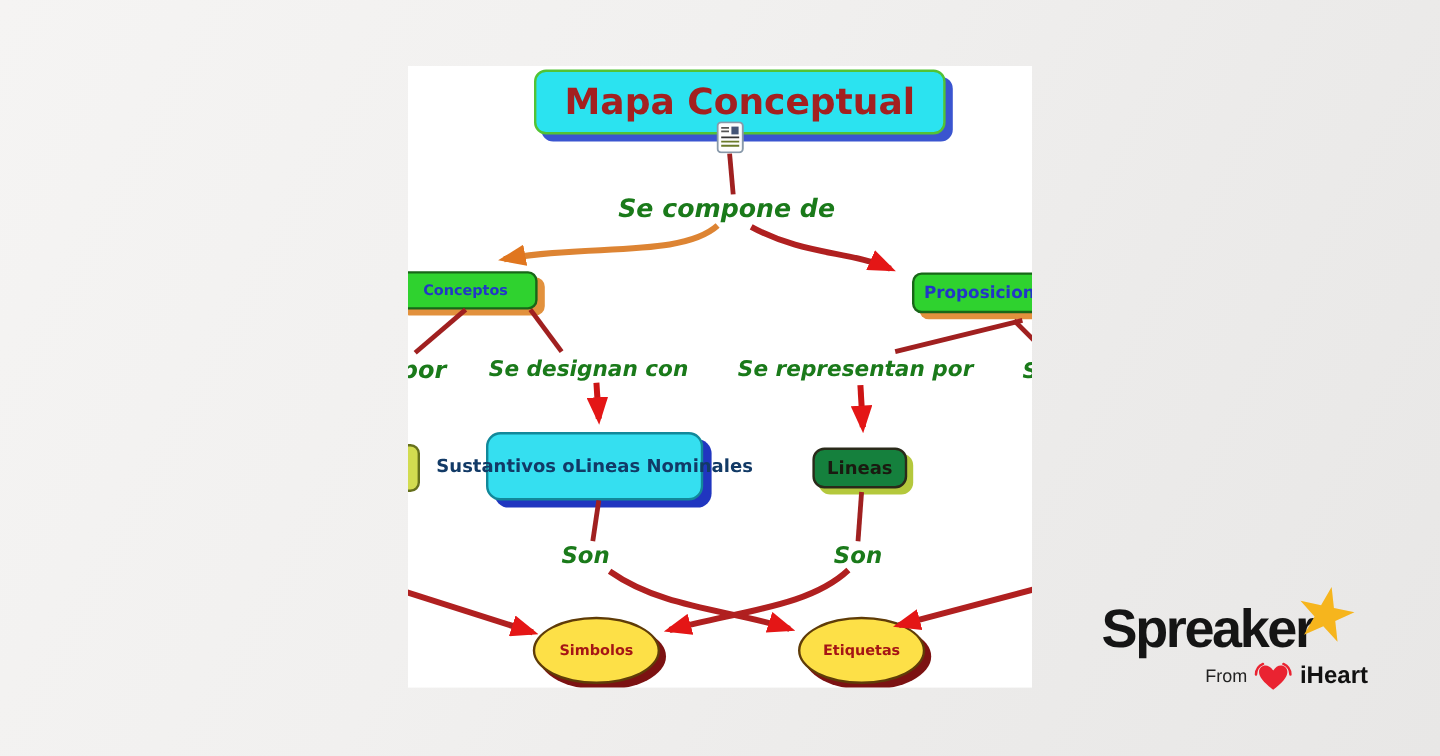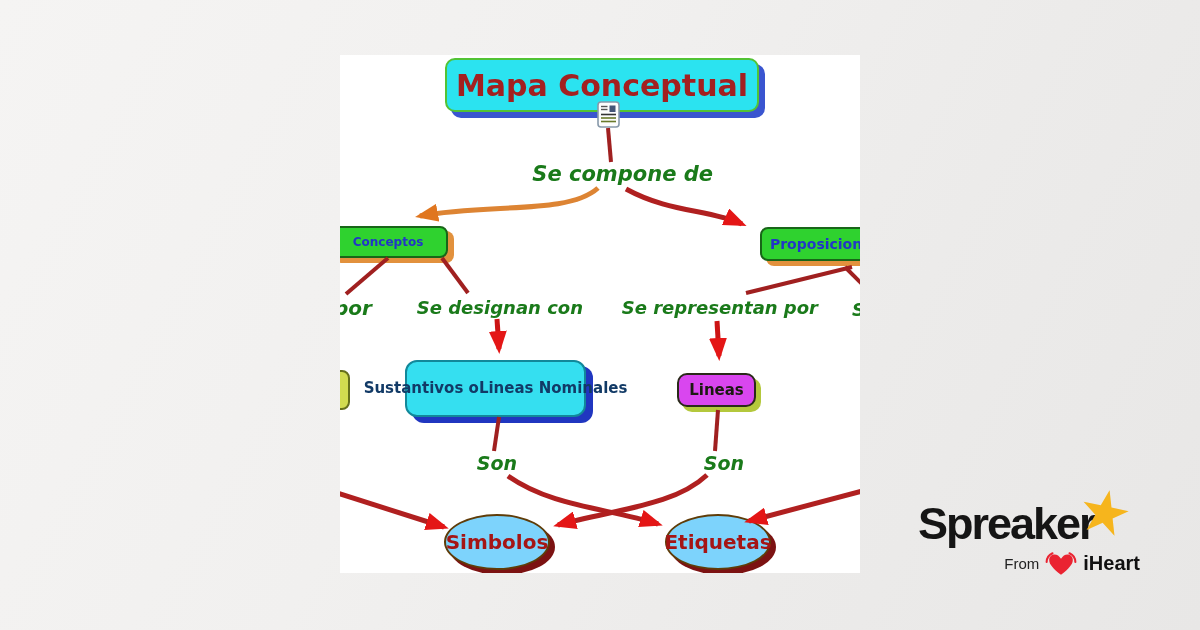--- a/index.html
+++ b/index.html
@@ -14,32 +14,32 @@
   
   .panel {
     position:absolute; left:340px; top:55px; width:520px; height:518px;
     background:#ffffff; overflow:hidden;
   }
 
   .connector-svg { position:absolute; left:0; top:0; width:520px; height:518px; pointer-events:none; z-index:5; }
 
   
   .title-box {
-    position:absolute; left:105px; top:3px; width:314px; height:54px;
+    position:absolute; left:105px; top:3px; width:343px; height:54px;
     background:#2be3f0; border:2px solid #52c335; border-radius:10px;
     box-shadow:6px 6px 0 #3a55d0;
     display:flex; align-items:center; justify-content:center;
     color:#a32020; font-weight:bold; font-size:30px; white-space:nowrap; z-index:2;
   }
   .doc-icon { position:absolute; left:257px; top:46px; width:23px; height:27px; z-index:6; }
 
   
   .rel {
     position:absolute; color:#1a7a1a; font-weight:bold; font-style:italic;
-    text-align:right; white-space:nowrap; z-index:3;
+    text-align:center; white-space:nowrap; z-index:3;
   }
   .rel-compone   { left:158px; top:107px; width:215px; font-size:21px; }
   .rel-por       { left:-6px;  top:241px; font-size:20px; }
   .rel-designan  { left:58px;  top:242px; width:185px; font-size:18px; }
   .rel-representan{ left:268px; top:242px; width:210px; font-size:18px; }
   .rel-right-frag{ left:512px; top:244px; font-size:18px; }
   .rel-son-left  { left:119px; top:397px; width:58px; font-size:19px; }
   .rel-son-right { left:346px; top:397px; width:58px; font-size:19px; }
 
   
@@ -54,31 +54,31 @@
   .node-conceptos     { left:-12px; top:171px; width:120px; height:32px; font-size:12px; }
   .node-proposiciones { left:420px; top:172px; width:130px; height:34px; font-size:14px; }
   .node-sustantivos {
     left:65px; top:305px; width:181px; height:57px;
     background:#35dff0; border:2px solid #12889a; border-radius:12px;
     box-shadow:7px 6px 0 #2036c0; color:#123a66; font-size:15px;
     flex-direction:row; line-height:1.35;text-align:center;
   }
   .node-lineas {
     left:337px; top:318px; width:79px; height:34px;
-    background:#d946ef; border:2px solid #2a2a1a; border-radius:10px;
+    background:#15803d; border:2px solid #2a2a1a; border-radius:10px;
     box-shadow:5px 5px 0 #b4c83c; color:#1a1a10; font-size:15px;
   }
   .node-stub-yellow {
     left:-16px; top:315px; width:26px; height:40px;
     background:#d2dc50; border:2px solid #66701c; border-radius:8px;
   }
   .node-ellipse {
     width:106px; height:56px; border-radius:50%;
-    background:#7dd3fc; border:2px solid #5f3c08;
-    box-shadow:5px 5px 0 #7c1212; color:#a51515; font-size:20px;
+    background:#fde047; border:2px solid #5f3c08;
+    box-shadow:5px 5px 0 #7c1212; color:#a51515; font-size:12px;
   }
   .node-simbolos  { left:104px; top:459px; }
   .node-etiquetas { left:325px; top:459px; }
 
   
   .wm-brand {
     position:absolute; left:918px; top:498px;
     font-family:"Liberation Sans", sans-serif; font-weight:bold;
     font-size:45px; letter-spacing:-2px; color:#151515; z-index:2;
   }

